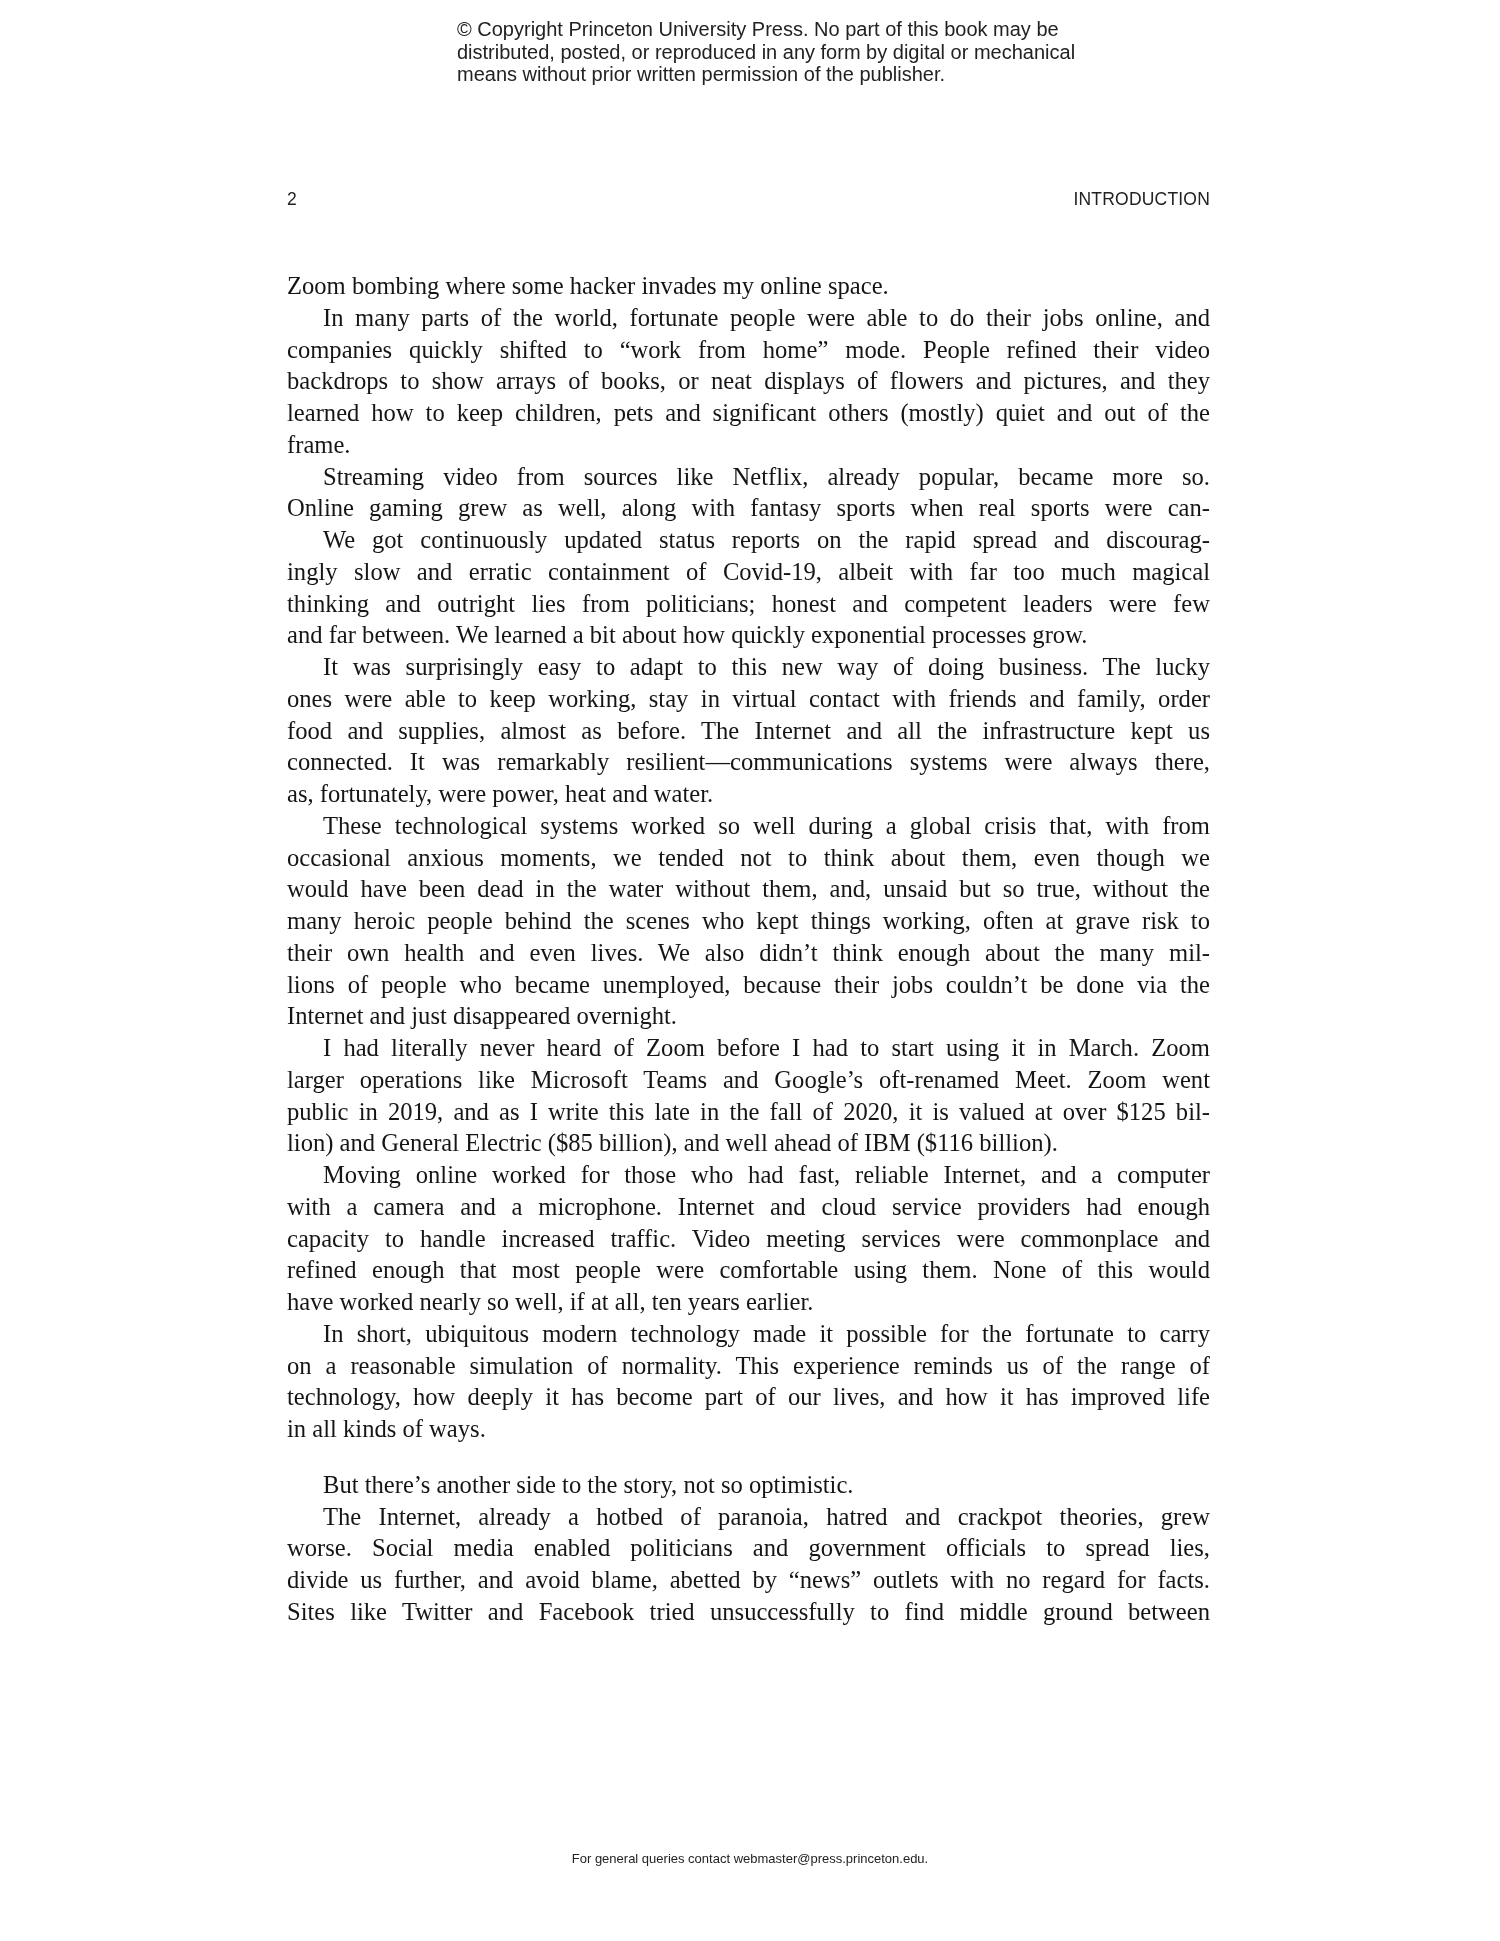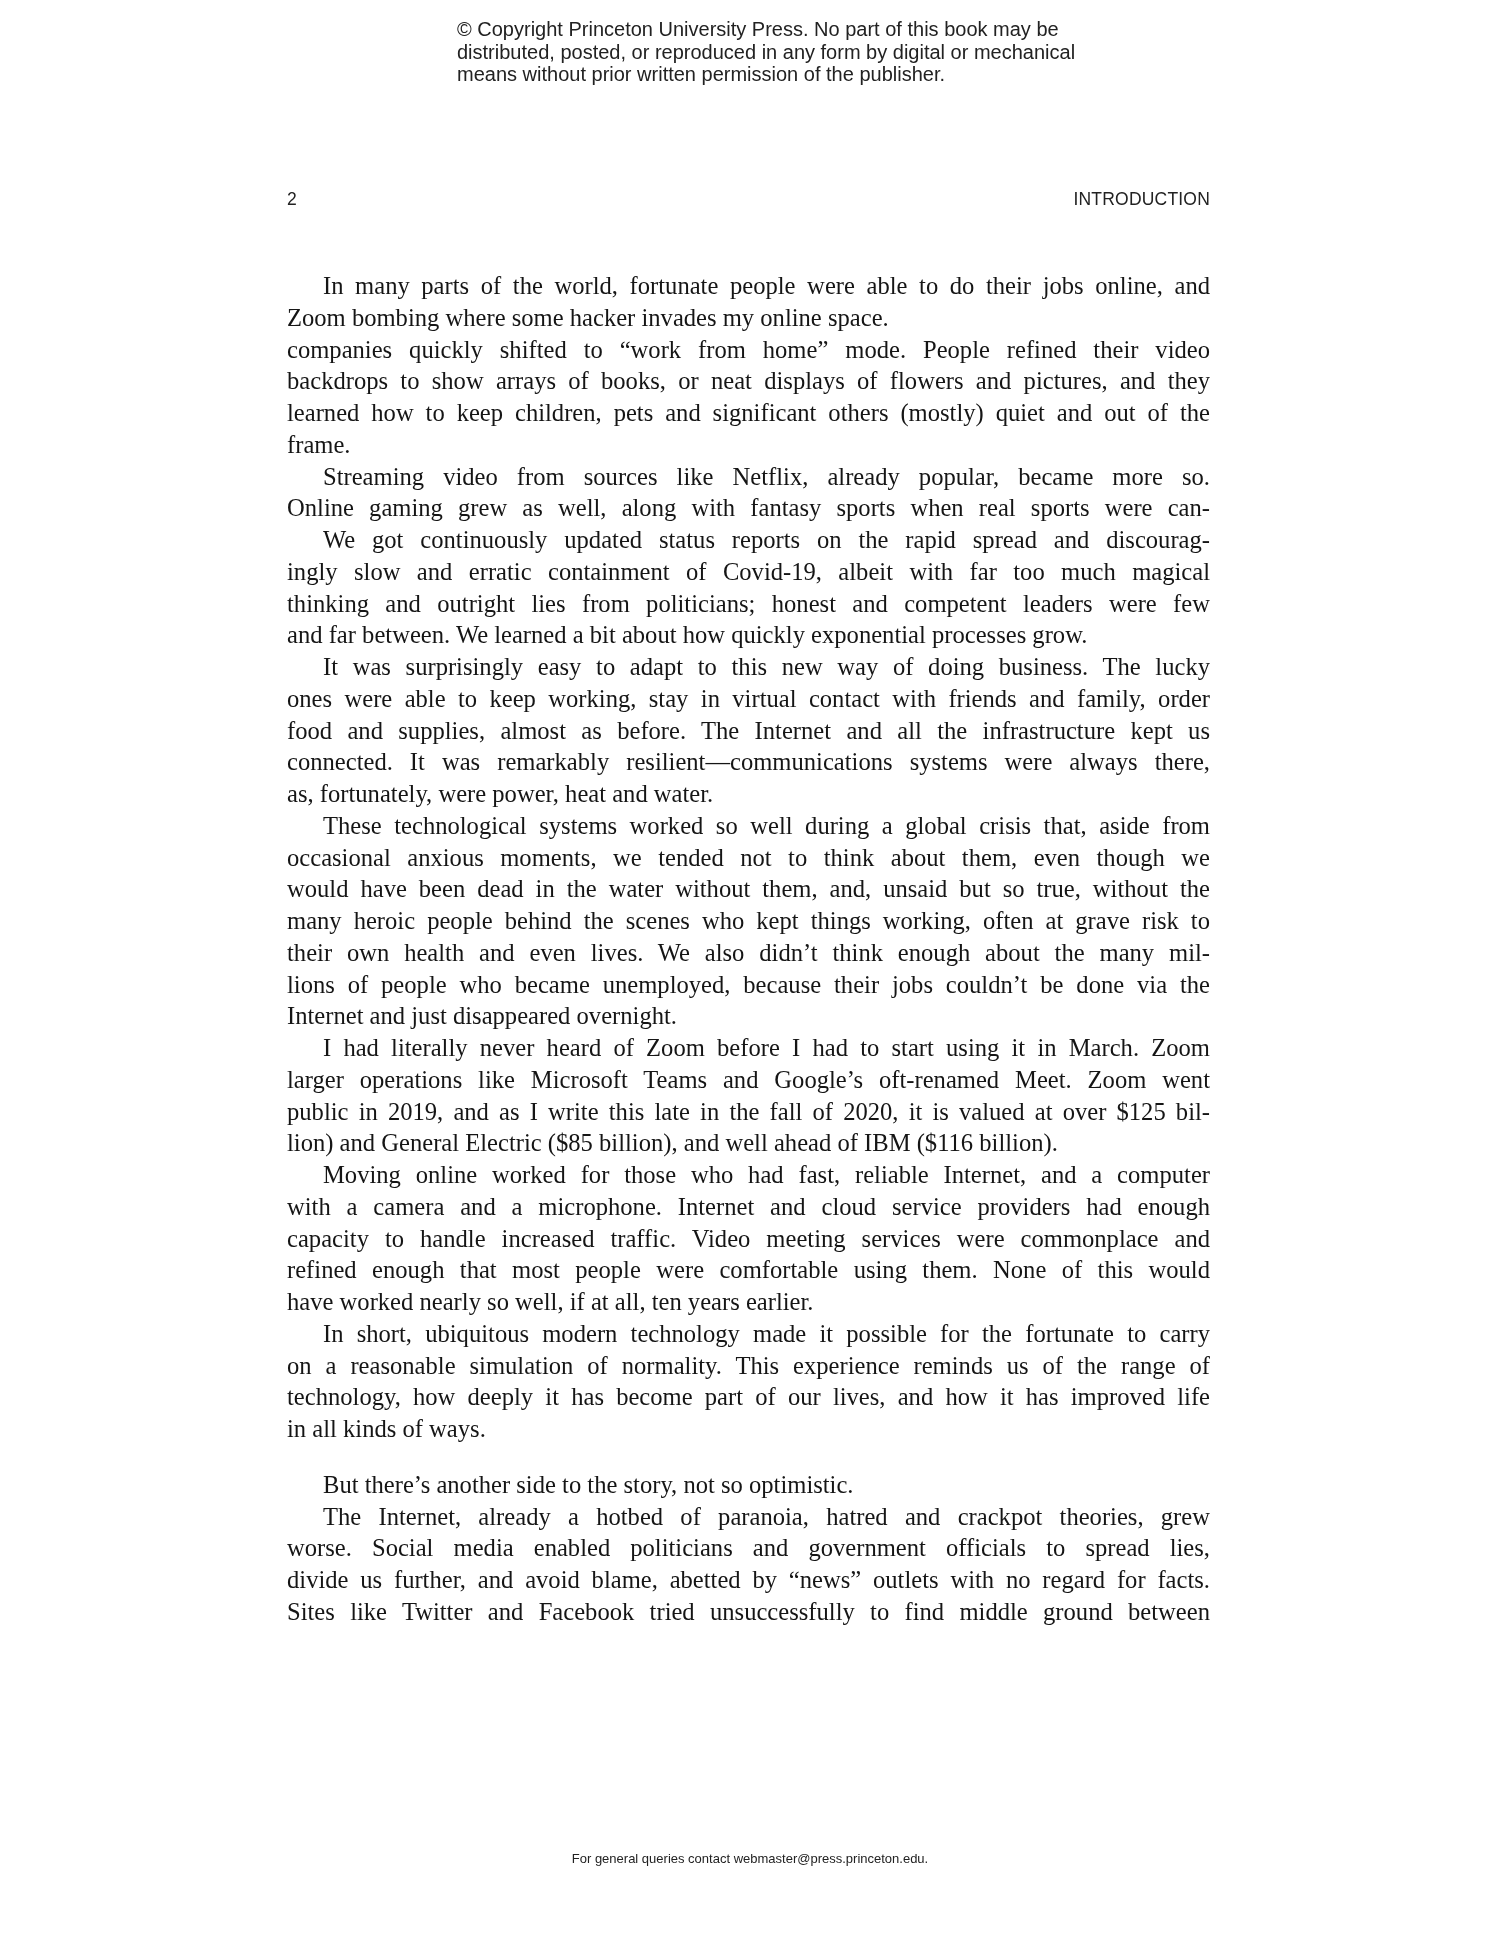--- a/index.html
+++ b/index.html
@@ -77,43 +77,43 @@
   <div>distributed, posted, or reproduced in any form by digital or mechanical</div>
   <div>means without prior written permission of the publisher.</div>
 </div>
 
 <div class="running-head">
   <span class="page-num">2</span>
   <span class="section-title">INTRODUCTION</span>
 </div>
 
 <div class="body-text">
+  <div class="line last">Zoom bombing where some hacker invades my online space.</div>
+
   <div class="line indent">In many parts of the world, fortunate people were able to do their jobs online, and</div>
-
-  <div class="line last">Zoom bombing where some hacker invades my online space.</div>
   <div class="line">companies quickly shifted to “work from home” mode.  People refined their video</div>
   <div class="line">backdrops to show arrays of books, or neat displays of flowers and pictures, and they</div>
   <div class="line">learned how to keep children, pets and significant others (mostly) quiet and out of the</div>
   <div class="line last">frame.</div>
 
   <div class="line indent">Streaming video from sources like Netflix, already popular, became more so.</div>
   <div class="line">Online gaming grew as well, along with fantasy sports when real sports were can-</div>
 
   <div class="line indent">We got continuously updated status reports on the rapid spread and discourag-</div>
   <div class="line">ingly slow and erratic containment of Covid-19, albeit with far too much magical</div>
   <div class="line">thinking and outright lies from politicians; honest and competent leaders were few</div>
   <div class="line last">and far between.  We learned a bit about how quickly exponential processes grow.</div>
 
   <div class="line indent">It was surprisingly easy to adapt to this new way of doing business.  The lucky</div>
   <div class="line">ones were able to keep working, stay in virtual contact with friends and family, order</div>
   <div class="line">food and supplies, almost as before.  The Internet and all the infrastructure kept us</div>
   <div class="line">connected.  It was remarkably resilient—communications systems were always there,</div>
   <div class="line last">as, fortunately, were power, heat and water.</div>
 
-  <div class="line indent">These technological systems worked so well during a global crisis that, aside from</div>
+  <div class="line indent">These technological systems worked so well during a global crisis that, with from</div>
   <div class="line">occasional anxious moments, we tended not to think about them, even though we</div>
   <div class="line">would have been dead in the water without them, and, unsaid but so true, without the</div>
   <div class="line">many heroic people behind the scenes who kept things working, often at grave risk to</div>
   <div class="line">their own health and even lives.  We also didn’t think enough about the many mil-</div>
   <div class="line">lions of people who became unemployed, because their jobs couldn’t be done via the</div>
   <div class="line last">Internet and just disappeared overnight.</div>
 
   <div class="line indent">I had literally never heard of Zoom before I had to start using it in March.  Zoom</div>
   <div class="line">larger operations like Microsoft Teams and Google’s oft-renamed Meet.  Zoom went</div>
   <div class="line">public in 2019, and as I write this late in the fall of 2020, it is valued at over $125 bil-</div>

